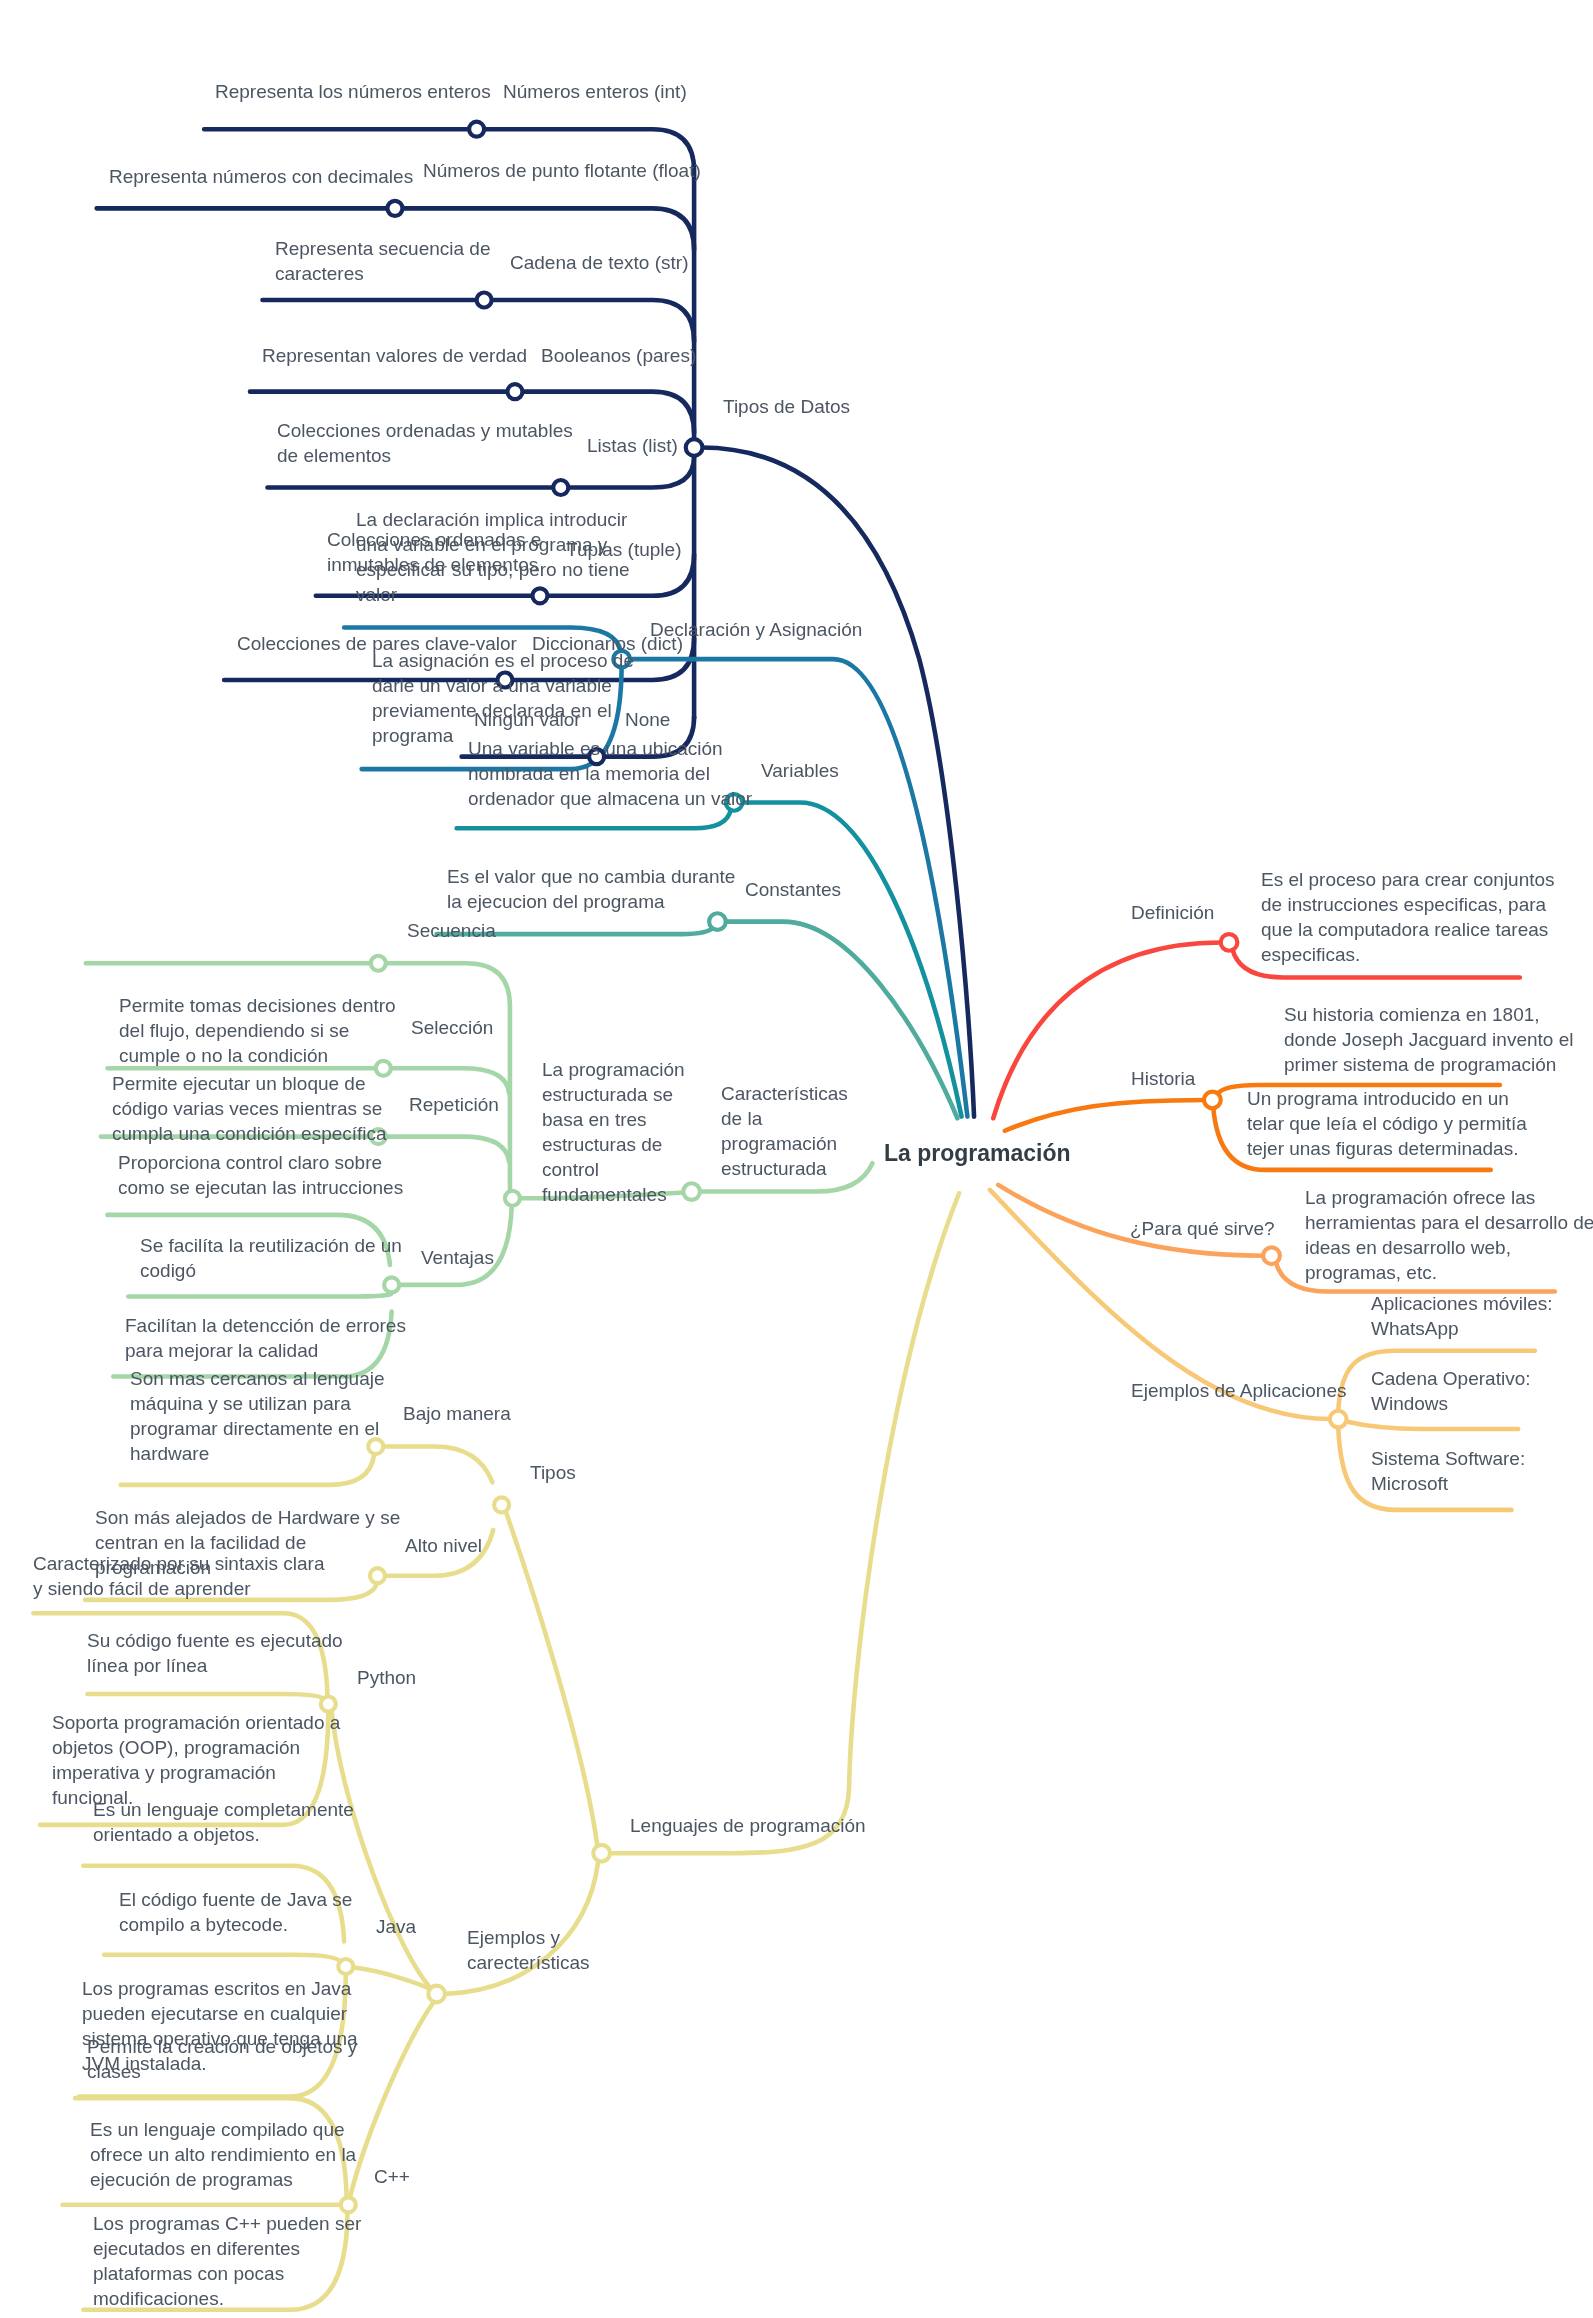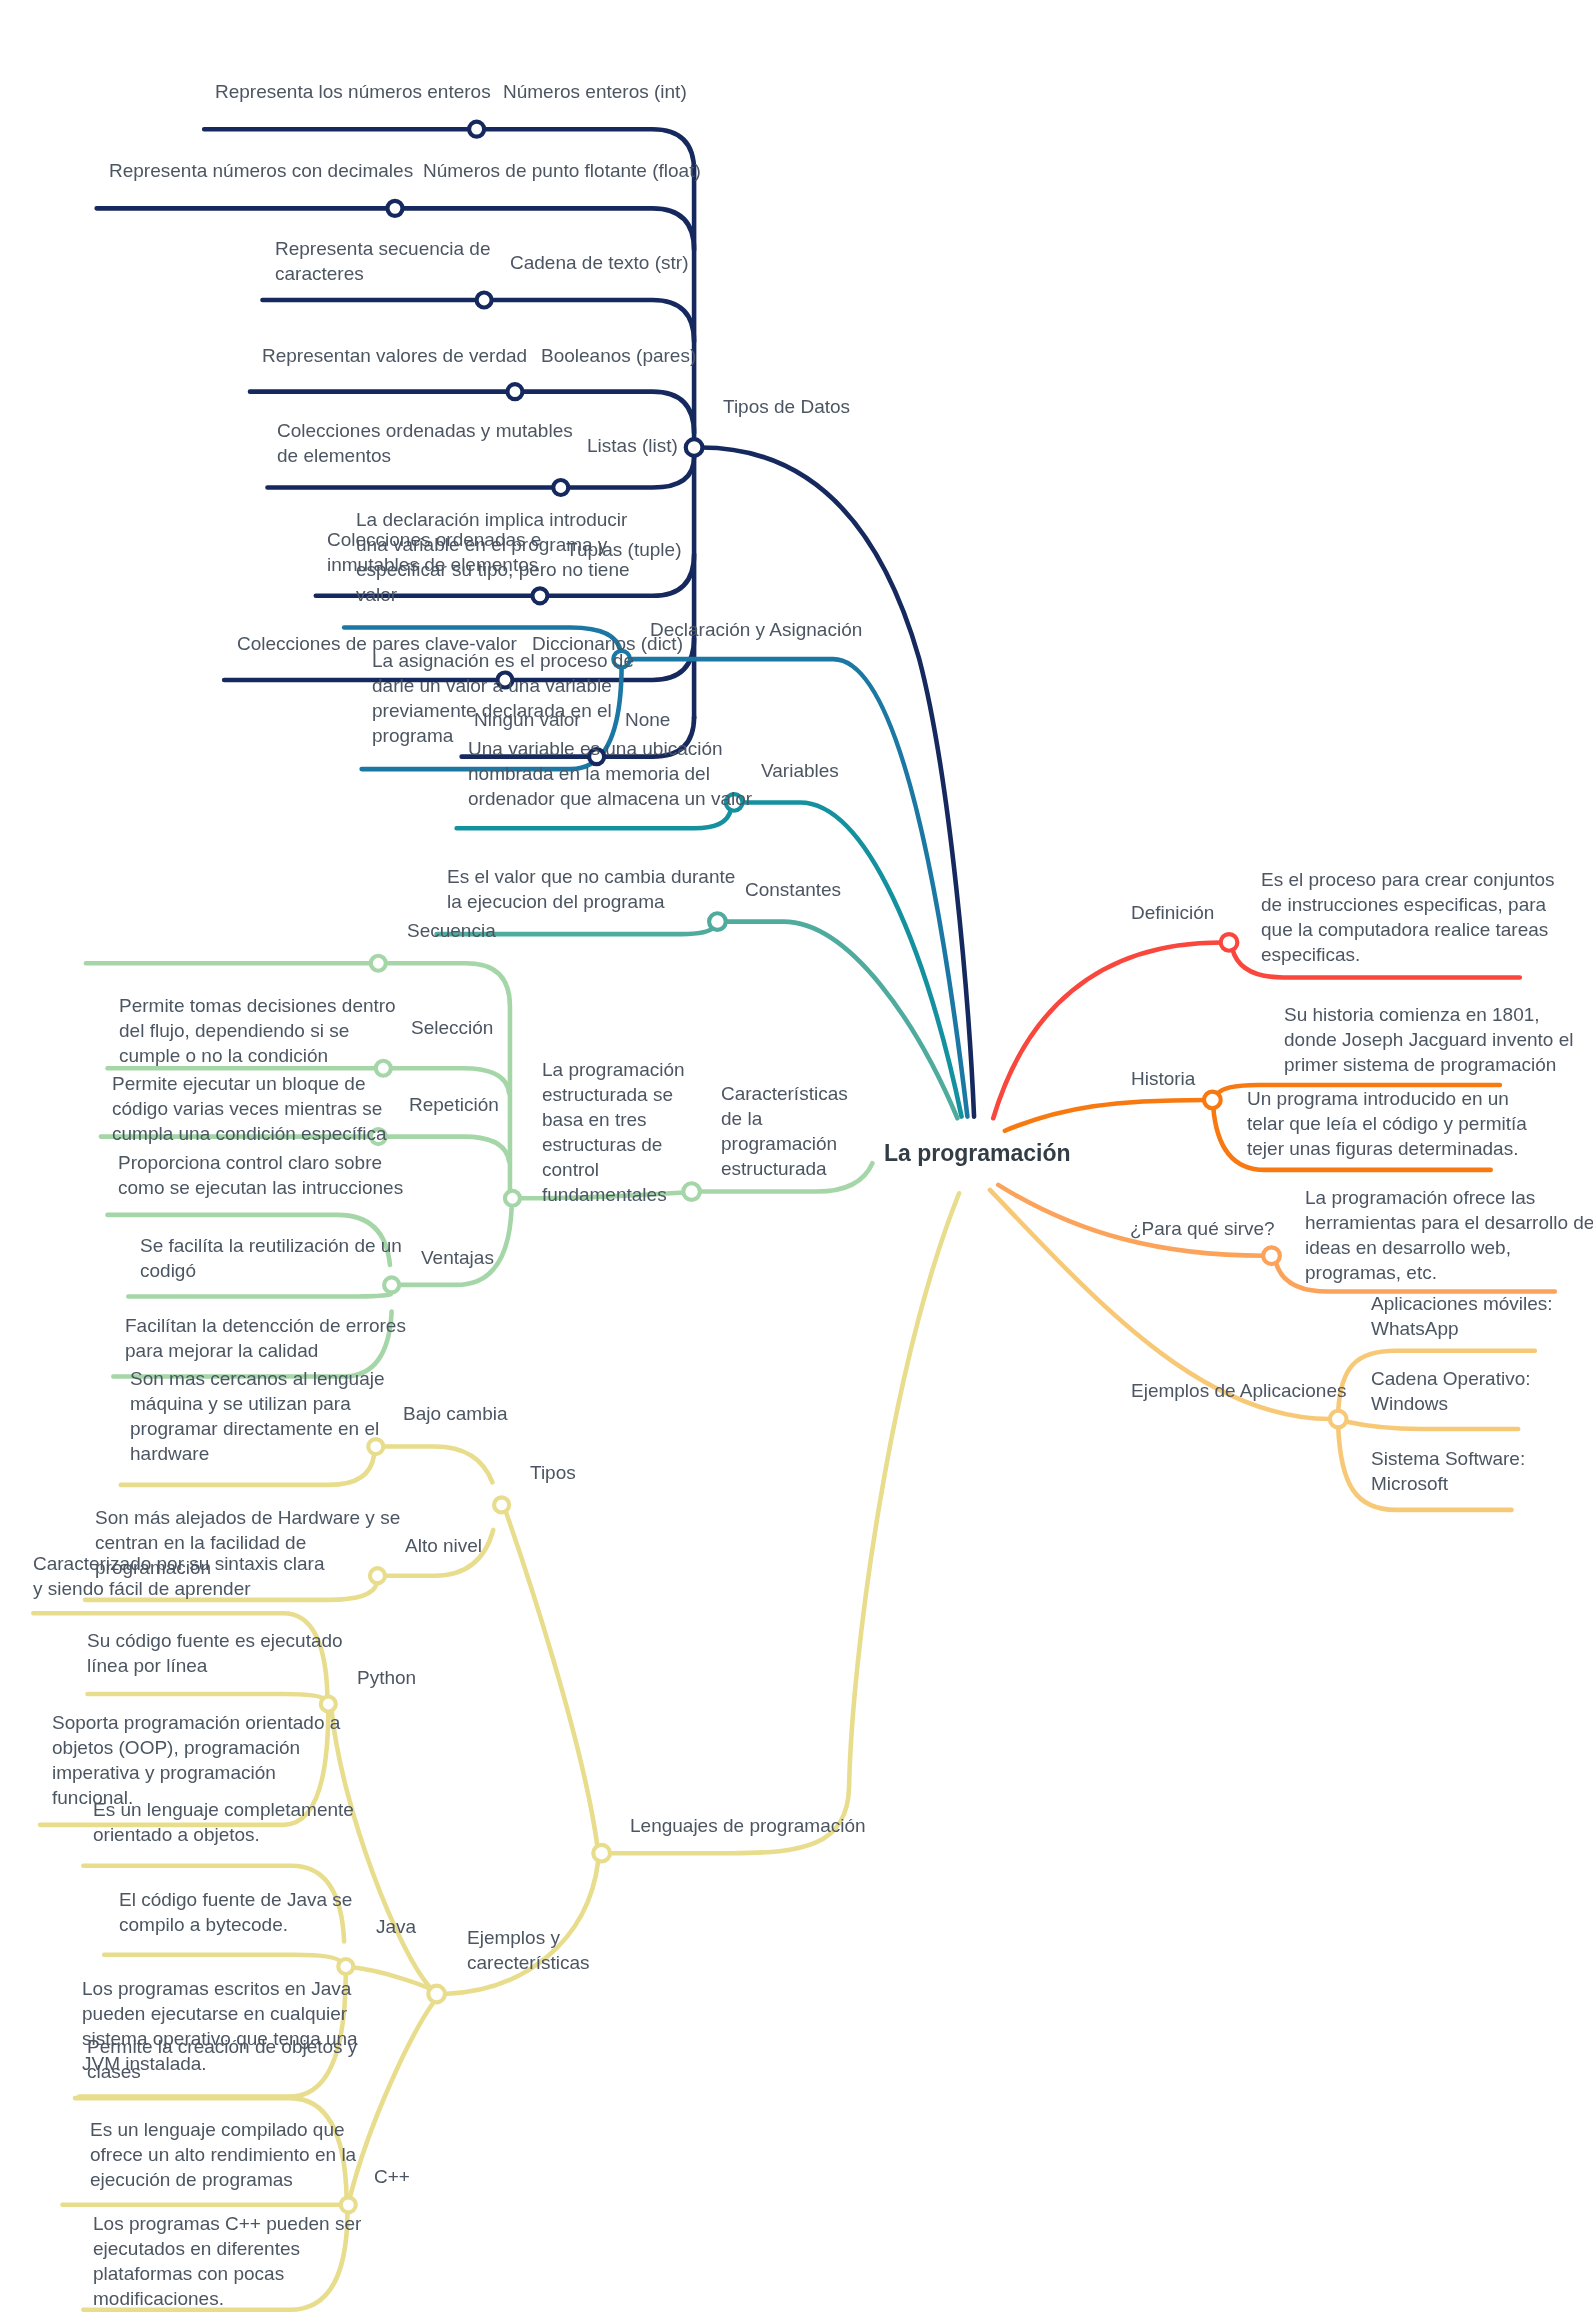--- a/index.html
+++ b/index.html
@@ -156,21 +156,21 @@
           <circle cx="418" cy="2646" r="9"></circle>
     </g>
   </g>
 </svg>
 
 <div class="title" style="left:884px;top:1139px">La programación</div>
 
 <div class="t" style="left:723px;top:394px">Tipos de Datos</div>
 <div class="t" style="left:215px;top:79px">Representa los números enteros</div>
 <div class="t" style="left:503px;top:79px">Números enteros (int)</div>
-<div class="t" style="left:109px;top:158px">Representa números con decimales</div>
+<div class="t" style="left:109px;top:164px">Representa números con decimales</div>
 <div class="t" style="left:423px;top:158px">Números de punto flotante (float)</div>
 <div class="t" style="left:275px;top:236px">Representa secuencia de
 caracteres</div>
 <div class="t" style="left:510px;top:250px">Cadena de texto (str)</div>
 <div class="t" style="left:262px;top:343px">Representan valores de verdad</div>
 <div class="t" style="left:541px;top:343px">Booleanos (pares)</div>
 <div class="t" style="left:277px;top:418px">Colecciones ordenadas y mutables
 de elementos</div>
 <div class="t" style="left:587px;top:433px">Listas (list)</div>
 <div class="t" style="left:327px;top:527px">Colecciones ordenadas e
@@ -249,21 +249,21 @@
 <div class="t" style="left:1131px;top:1378px">Ejemplos de Aplicaciones</div>
 <div class="t" style="left:1371px;top:1291px">Aplicaciones móviles:
 WhatsApp</div>
 <div class="t" style="left:1371px;top:1366px">Cadena Operativo:
 Windows</div>
 <div class="t" style="left:1371px;top:1446px">Sistema Software:
 Microsoft</div>
 
 <div class="t" style="left:630px;top:1813px">Lenguajes de programación</div>
 <div class="t" style="left:530px;top:1460px">Tipos</div>
-<div class="t" style="left:403px;top:1401px">Bajo cambia</div>
+<div class="t" style="left:403px;top:1401px">Bajo manera</div>
 <div class="t" style="left:130px;top:1366px">Son mas cercanos al lenguaje
 máquina y se utilizan para
 programar directamente en el
 hardware</div>
 <div class="t" style="left:405px;top:1533px">Alto nivel</div>
 <div class="t" style="left:95px;top:1505px">Son más alejados de Hardware y se
 centran en la facilidad de
 programación</div>
 <div class="t" style="left:467px;top:1925px">Ejemplos y
 carecterísticas</div>

